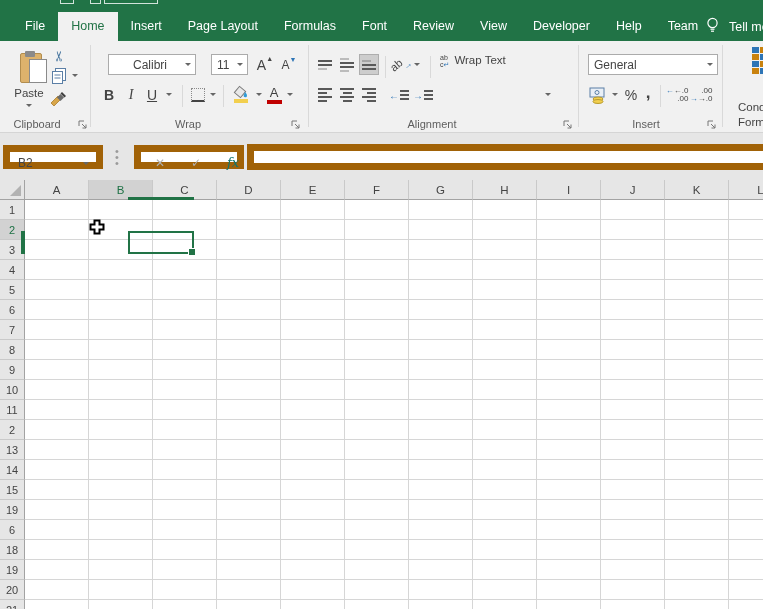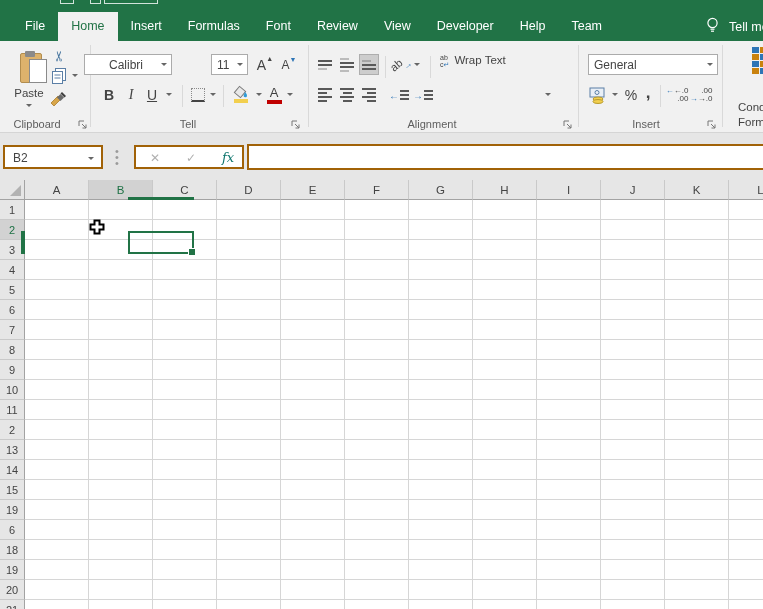--- a/index.html
+++ b/index.html
@@ -34,21 +34,21 @@
   .blue{color:#2e75b6;}
 
   
   #paste-ico{position:absolute;left:14px;top:6px;width:26px;height:32px;}
   #paste-ico .board{position:absolute;left:0;top:2px;width:20px;height:28px;background:#ddb26c;border:1px solid #b28d4e;border-radius:2px;}
   #paste-ico .clip{position:absolute;left:5px;top:0;width:10px;height:6px;background:#8a8a8a;border-radius:1px;}
   #paste-ico .page{position:absolute;left:9px;top:8px;width:16px;height:22px;background:#fff;border:1px solid #8a8a8a;}
 
   
   #fbar{position:absolute;left:0;top:133px;width:763px;height:47px;background:#e6e6e6;}
-  .whitebox{position:absolute;background:#fff;border:2px solid #a16207;box-sizing:border-box;}
+  .whitebox{position:absolute;background:#fff;border:7px solid #a16207;box-sizing:border-box;}
 
   
   #grid{position:absolute;left:0;top:180px;width:763px;height:429px;background:#fff;overflow:hidden;}
   #corner{position:absolute;left:0;top:0;width:25px;height:20px;background:#e6e6e6;border-right:1px solid #a3a3a3;border-bottom:1px solid #a3a3a3;box-sizing:border-box;}
   #corner .tri{position:absolute;right:3px;bottom:3px;width:0;height:0;border-left:11px solid transparent;border-bottom:11px solid #b2b2b2;}
   #colheads{position:absolute;left:25px;top:0;height:20px;display:flex;}
   .colhead{width:64px;height:20px;box-sizing:border-box;background:#e6e6e6;border-right:1px solid #c9c9c9;border-bottom:1px solid #a3a3a3;
            font-size:11.5px;color:#444;display:flex;align-items:center;justify-content:center;}
   .colhead.sel{background:#d2d2d2;color:#1e7145;}
   #rowheads{position:absolute;left:0;top:20px;width:25px;}
@@ -68,20 +68,21 @@
 <body>
 
 <div id="tabbar">
   <div class="qat-frag" style="left:60px;width:12px;"></div>
   <div class="qat-frag" style="left:90px;width:9px;"></div>
   <div class="qat-frag" style="left:104px;width:52px;"></div>
   <div id="tabs">
       <div class="tab">File</div>
       <div class="tab active">Home</div>
       <div class="tab">Insert</div>
+      <div class="tab">Page Layout</div>
       <div class="tab">Formulas</div>
       <div class="tab">Font</div>
       <div class="tab">Review</div>
       <div class="tab">View</div>
       <div class="tab">Developer</div>
       <div class="tab">Help</div>
       <div class="tab">Team</div>
     </div>
   <div id="tellme-wrap">
     <span id="bulb">
@@ -125,21 +126,21 @@
         <polygon points="13,2 17,6 15.5,7.5 11.5,3.5" fill="#3f3f3f"></polygon>
       </svg>
   </div>
   <div class="grouplabel" style="left:6px;width:62px;">Clipboard</div>
   <svg class="launcher" style="left:78px;" viewBox="0 0 10 10">
       <path d="M1 1 H6 M1 1 V6" stroke="#777" fill="none"></path>
       <path d="M4 4 L8 8 M8 4.5 V8 H4.5" stroke="#777" fill="none"></path>
     </svg>
   <div class="vsep" style="left:90px;"></div>
 
-  <div class="combo" style="left:84px;top:13px;width:88px;padding-left:24px;">
+  <div class="combo" style="left:108px;top:13px;width:88px;padding-left:24px;">
     <span>Calibri</span>
     <span class="arr tri-down sm"></span>
   </div>
   <div class="combo" style="left:211px;top:13px;width:37px;">
     <span>11</span>
     <span class="arr tri-down sm"></span>
   </div>
   <div class="rbtn" style="left:254px;top:13px;width:22px;height:21px;">
     <span style="font-size:14px;">A</span>
       <span style="font-size:7px;position:relative;top:-6px;">▲</span>
@@ -170,21 +171,21 @@
       <rect x="6" y="4" width="8" height="8" transform="rotate(40 10 8)" fill="#e8e8e8" stroke="#7a7a7a"></rect>
       <path d="M15 8 q3 3 1.5 5 q-2 1 -3-1 z" fill="#2e9bd6"></path>
     </svg>
   </div>
   <span class="tri-down sm" style="position:absolute;left:256px;top:52px;"></span>
   <div class="rbtn" style="left:264px;top:42px;width:20px;height:24px;flex-direction:column;">
     <span style="font-size:13px;line-height:13px;color:#3f3f3f;">A</span>
     <div style="width:15px;height:4px;background:#c00000;margin-top:1px;"></div>
   </div>
   <span class="tri-down sm" style="position:absolute;left:287px;top:52px;"></span>
-  <div class="grouplabel" style="left:158px;width:60px;">Tell</div>
+  <div class="grouplabel" style="left:158px;width:60px;">Wrap</div>
   <svg class="launcher" style="left:291px;" viewBox="0 0 10 10">
       <path d="M1 1 H6 M1 1 V6" stroke="#777" fill="none"></path>
       <path d="M4 4 L8 8 M8 4.5 V8 H4.5" stroke="#777" fill="none"></path>
     </svg>
   <div class="vsep" style="left:308px;"></div>
 
   <div class="rbtn" style="left:315px;top:13px;width:20px;height:21px;">
     <span class="alico">
         <div style="width:14px;"></div>
         <div style="width:14px;"></div>

